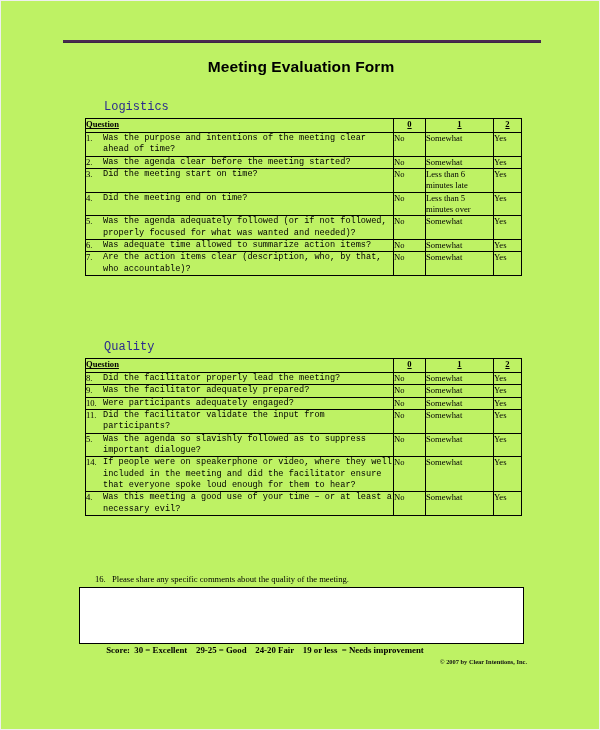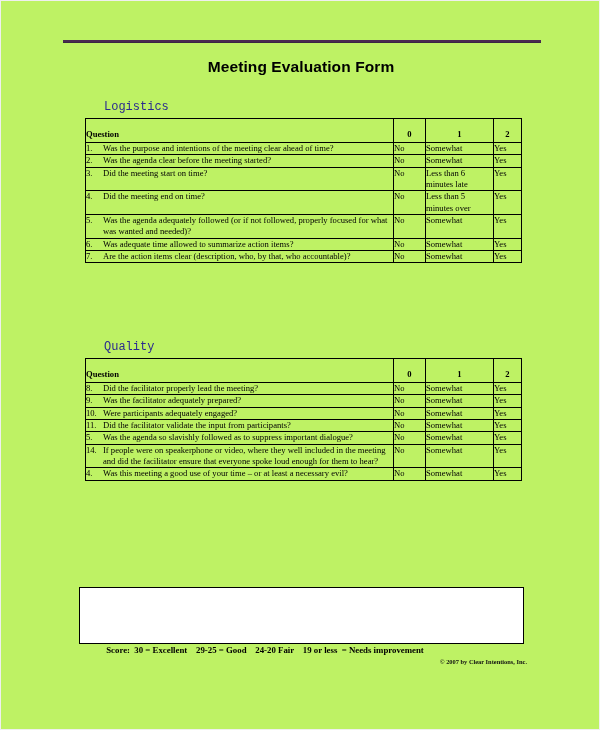--- a/index.html
+++ b/index.html
@@ -67,21 +67,22 @@
   #table-quality   { top: 357px; }
 
   table.survey th,
   table.survey td {
     border: 1px solid #000000;
     padding: 0;
     vertical-align: top;
   }
   table.survey th {
     font-weight: bold;
-    padding: 10px 0 3px 0;
+    padding: 0 0 3px 0;
+    text-decoration: underline;
   }
   th.col-question {
     text-align: left;
     padding-left: 5px;
   }
   th.col-score { text-align: center; }
 
   col.c-question { width: 308px; }
   col.c-zero     { width: 32px; }
   col.c-one      { width: 68px; }
@@ -94,20 +95,21 @@
   td.q-cell .q-wrap {
     display: flex;
     align-items: flex-start;
   }
   td.q-cell .q-num {
     flex: 0 0 17px;
     text-align: left;
   }
   td.q-cell .q-text {
     flex: 1 1 auto;
+    font-family: Liberation Mono, monospace;
   }
   td.a-cell {
     padding: 3px 2px 3px 2px;
     line-height: 1.32;
   }
 
   .comment-prompt {
     position: absolute;
     left: 94px;
     top: 573px;
@@ -346,20 +348,23 @@
               <span class="q-text">Was this meeting a good use of your time – or at least a necessary evil?</span>
             </div>
           </td>
           <td class="a-cell">No</td>
           <td class="a-cell">Somewhat</td>
           <td class="a-cell">Yes</td>
         </tr>
       </tbody>
   </table>
 
+  <div class="comment-prompt">
+    <span class="cp-num">16.</span><span>Please share any specific comments about the quality of the meeting.</span>
+  </div>
 
   <div class="comment-box"></div>
 
   <div class="score-line">
     <span>Score:  30 = Excellent    29-25 = Good    24-20 Fair    19 or less  = Needs improvement</span>
   </div>
 
   <div class="copyright">© 2007 by Clear Intentions, Inc.</div>
 
 </div>

